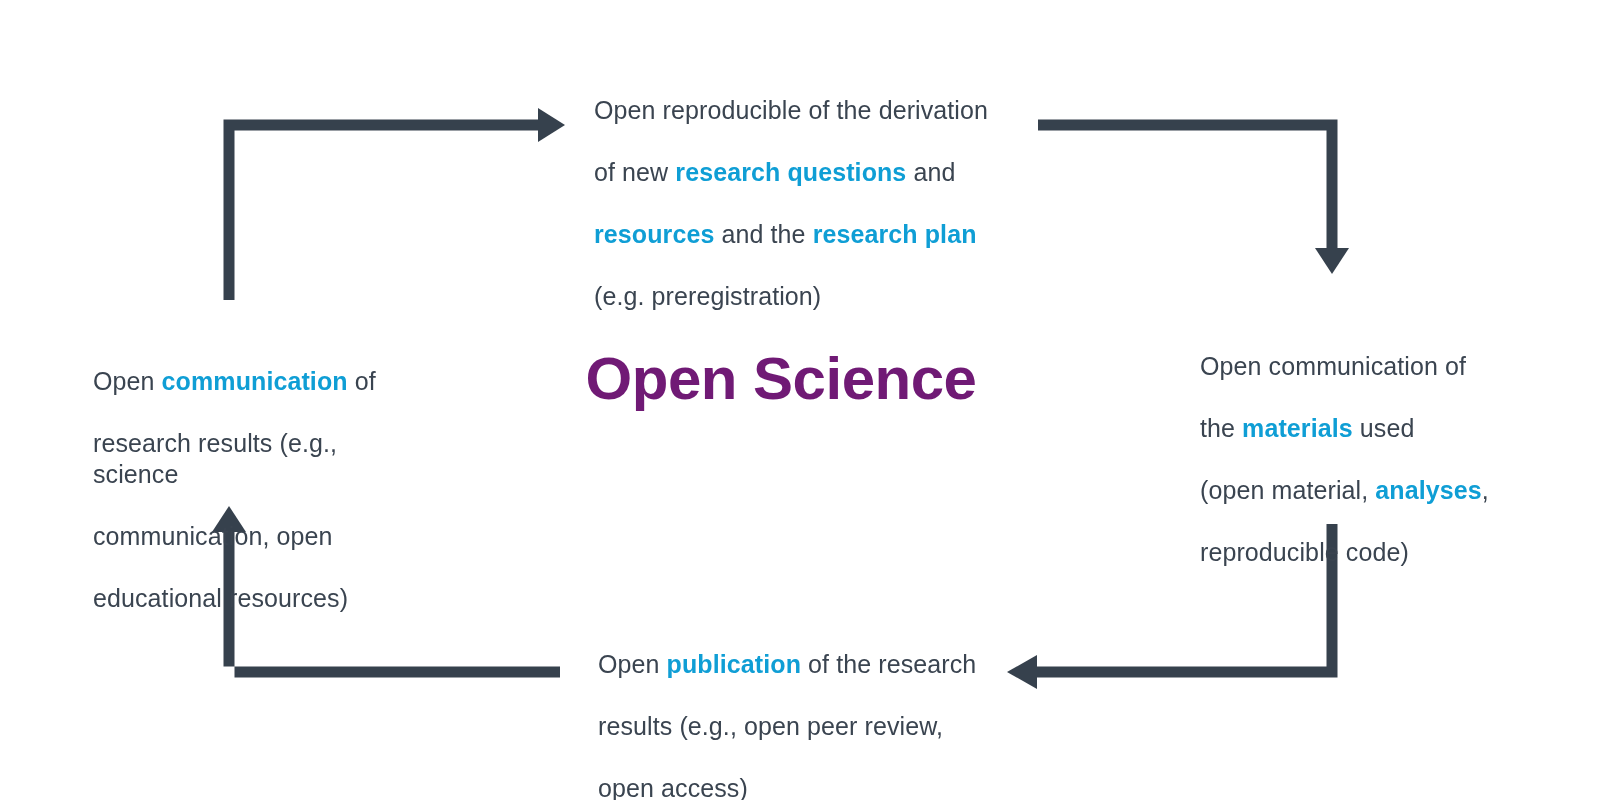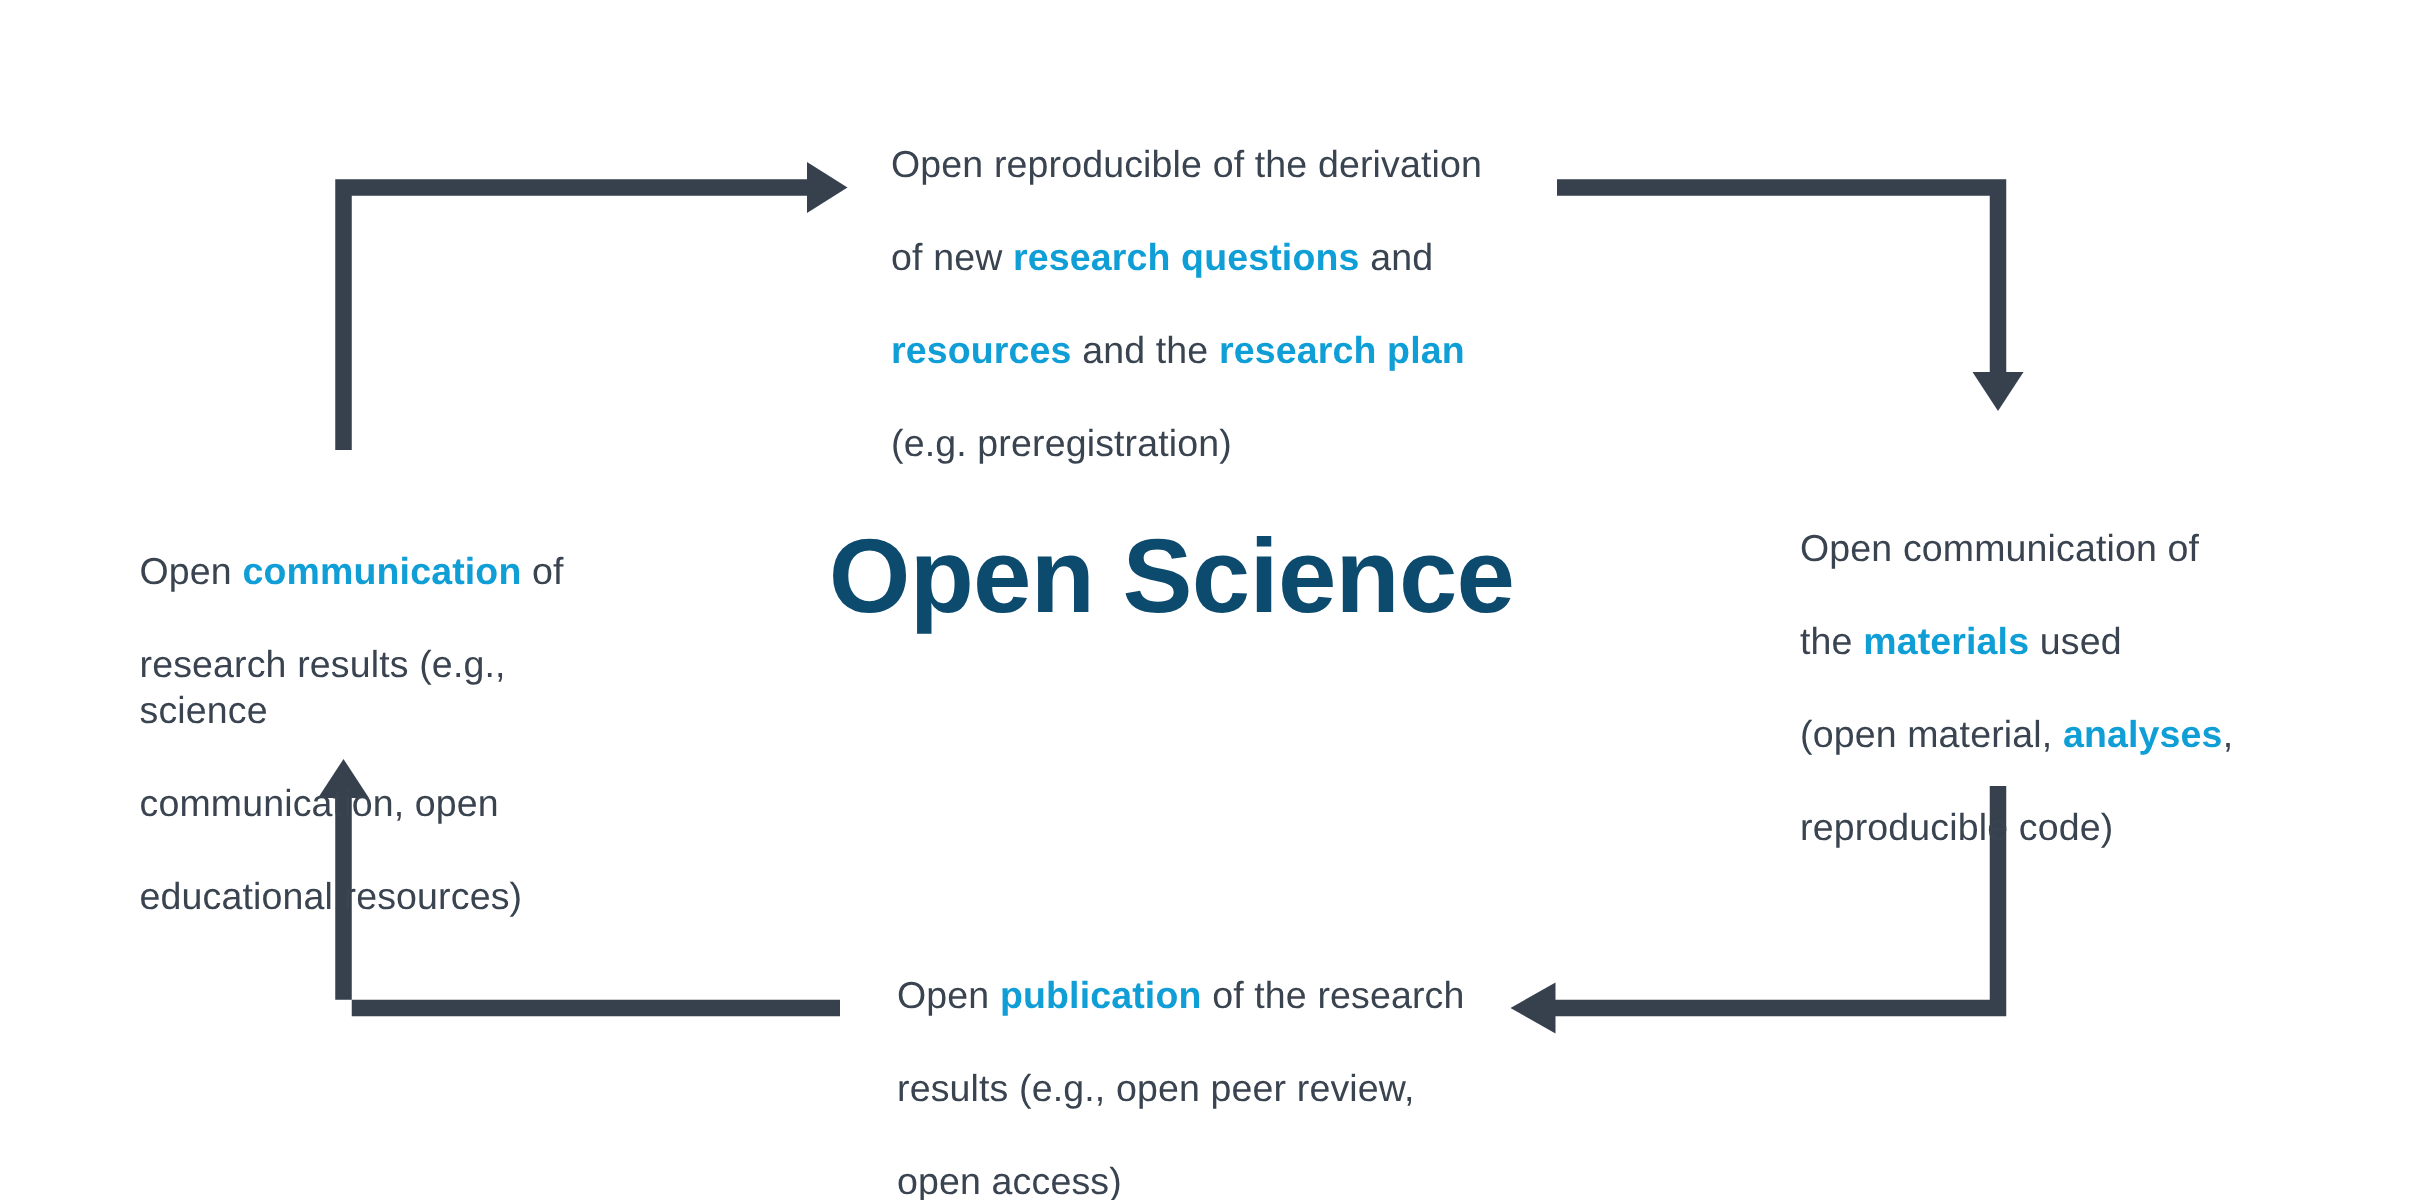--- a/index.html
+++ b/index.html
@@ -68,25 +68,25 @@
     width: 330px;
   }
 
   
   #center-title {
     position: absolute;
     left: 0;
     top: 349px;
     width: 1562px;
     text-align: center;
-    font-size: 70px;
+    font-size: 60px;
     line-height: 1;
     font-weight: 700;
     letter-spacing: -0.5px;
-    color: #0c4a6e;
+    color: #701a75;
   }
 </style>
 </head>
 <body>
 
 <div id="canvas">
 
   <svg id="arrow-layer" viewBox="0 0 1612 800" width="1612" height="800" aria-hidden="true">
 
     <g>

